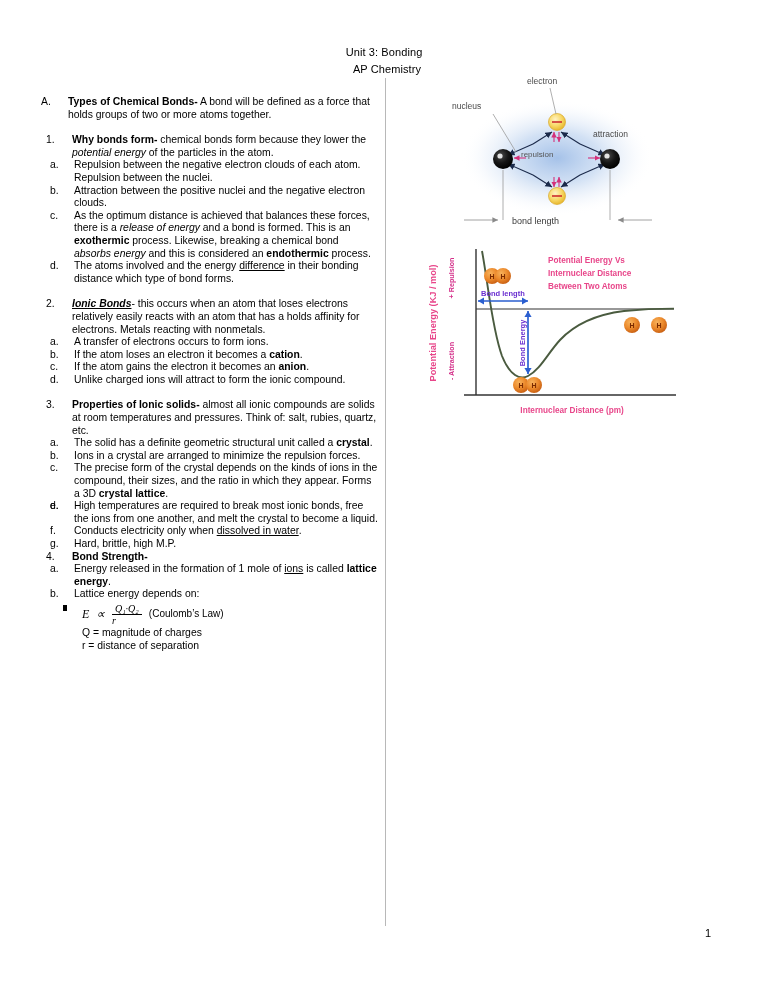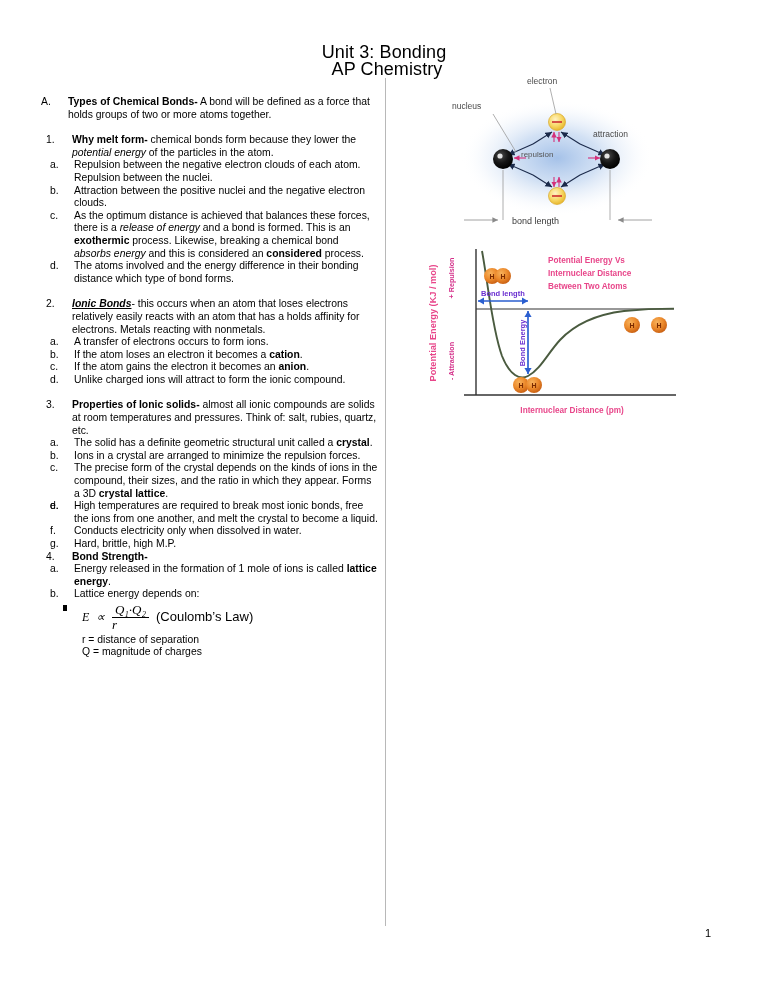--- a/index.html
+++ b/index.html
@@ -16,21 +16,21 @@
     overflow: hidden;
   }
 
   
   .doc-title {
     position: absolute;
     top: 44px;
     left: 0;
     width: 768px;
     text-align: center;
-    font-size: 18px;
+    font-size: 11px;
     line-height: 17px;
     letter-spacing: 0.1px;
   }
   .doc-title .line { display: block; }
   .doc-title .line2 { padding-left: 6px; }
 
   
   .col-divider {
     position: absolute;
     left: 385px;
@@ -58,46 +58,46 @@
   .lvl-l > .mark { position: absolute; left: 12px; top: 0; width: 24px; }
   .lvl-b { position: relative; padding-left: 44px; }
   .lvl-b > .mark {
     position: absolute; left: 25px; top: 4px;
     width: 4px; height: 4px; background: #000;
   }
   .gap-md { height: 13px; }
 
   b, .b { font-weight: bold; }
   i, .i { font-style: italic; }
-  .u { }
+  .u { text-decoration: underline; }
   .bu { font-weight: bold; font-style: italic; text-decoration: underline; }
 
   
   .formula-row {
     display: flex;
     align-items: center;
     gap: 7px;
     font-family: "Liberation Serif", serif;
     font-style: italic;
     font-size: 12px;
     margin: 2px 0 1px 0;
   }
   .frac {
     display: inline-block;
     text-align: left;
     vertical-align: middle;
-    font-size: 13px;
+    font-size: 10px;
     line-height: 1.1;
   }
   .frac .num { display: block; padding: 0 3px; border-bottom: 1px solid #000; }
   .frac .den { display: block; }
   .formula-note {
     font-family: "Liberation Sans", sans-serif;
     font-style: normal;
-    font-size: 13px;
+    font-size: 10px;
   }
 
   
   .fig-atom {
     position: absolute;
     left: 430px;
     top: 62px;
     width: 255px;
     height: 180px;
   }
@@ -135,36 +135,36 @@
 
   <div class="lvl-a">
     <span class="mark">A.</span>
     <b>Types of Chemical Bonds-</b><span> A bond will be defined as a force that holds groups of two or more atoms together.</span>
   </div>
 
   <div class="gap-md"></div>
 
   <div class="lvl-1">
     <span class="mark">1.</span>
-    <b>Why melt form-</b><span> chemical bonds form because they lower the </span><i>potential energy</i><span> of the particles in the atom.</span>
+    <b>Why bonds form-</b><span> chemical bonds form because they lower the </span><i>potential energy</i><span> of the particles in the atom.</span>
   </div>
 
   <div class="lvl-l">
     <span class="mark">a.</span>
     <span>Repulsion between the negative electron clouds of each atom. Repulsion between the nuclei.</span>
   </div>
 
   <div class="lvl-l">
     <span class="mark">b.</span>
     <span>Attraction between the positive nuclei and the negative electron clouds.</span>
   </div>
 
   <div class="lvl-l">
     <span class="mark">c.</span>
-    <span>As the optimum distance is achieved that balances these forces, there is a </span><i>release of energy</i><span> and a bond is formed.  This is an </span><b>exothermic</b><span> process.  Likewise, breaking a chemical bond </span><i>absorbs energy</i><span> and this is considered an </span><b>considered</b><span> process.</span>
+    <span>As the optimum distance is achieved that balances these forces, there is a </span><i>release of energy</i><span> and a bond is formed.  This is an </span><b>exothermic</b><span> process.  Likewise, breaking a chemical bond </span><i>absorbs energy</i><span> and this is considered an </span><b>endothermic</b><span> process.</span>
   </div>
 
   <div class="lvl-l">
     <span class="mark">d.</span>
     <span>The atoms involved and the energy </span><span class="u">difference</span><span> in their bonding distance which type of bond forms.</span>
   </div>
 
   <div class="gap-md"></div>
 
   <div class="lvl-1">
@@ -257,22 +257,22 @@
     <span class="mark"></span>
     <div class="formula-row">
       <span>E</span>
       <span>∝</span>
       <span class="frac">
         <span class="num">Q₁·Q₂</span>
         <span class="den">r</span>
       </span>
       <span class="formula-note">(Coulomb’s Law)</span>
     </div>
+    <div>Q = magnitude of charges</div>
     <div>r = distance of separation</div>
-    <div>Q = magnitude of charges</div>
   </div>
 
 </div>
 
 <div class="fig-atom">
   <svg width="255" height="180" viewBox="0 0 255 180" xmlns="http://www.w3.org/2000/svg">
     <defs>
       <radialGradient id="cloudGrad" cx="50%" cy="50%" r="50%">
         <stop offset="0%" stop-color="#5b8fd6" stop-opacity="0.55"></stop>
         <stop offset="45%" stop-color="#7fa9e0" stop-opacity="0.35"></stop>

